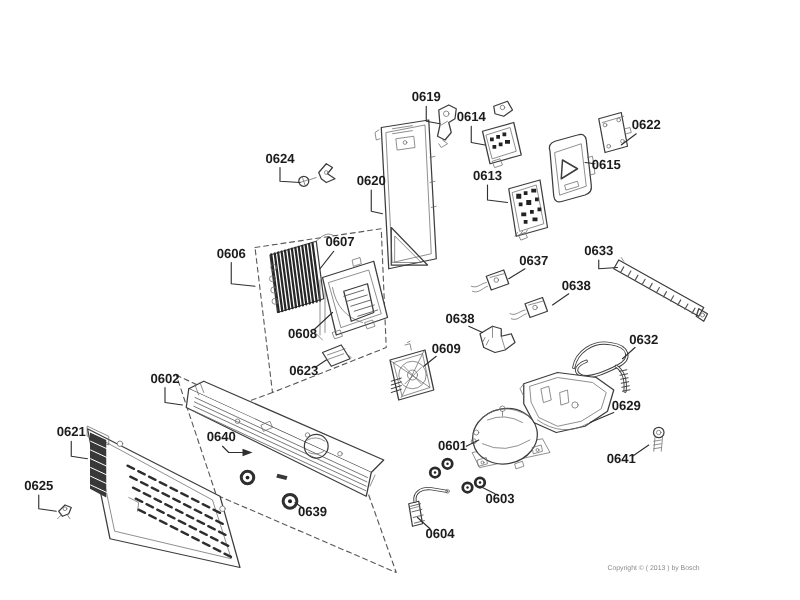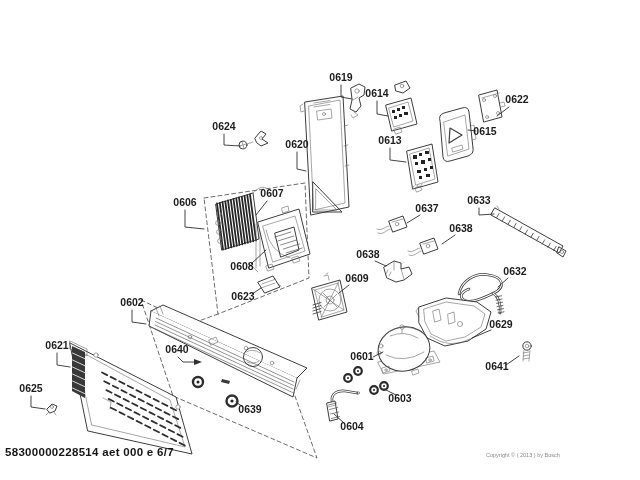--- a/index.html
+++ b/index.html
@@ -319,15 +319,14 @@
         <text x="400" y="402" class="callout">0603</text>
         <text x="352" y="430" class="callout">0604</text>
         <text x="132" y="306" class="callout">0602</text>
         <text x="177" y="353" class="callout">0640</text>
         <text x="57" y="349" class="callout">0621</text>
         <text x="31" y="392" class="callout">0625</text>
         <text x="250" y="413" class="callout">0639</text>
       </g>
 </svg>
 
-<div class="footer-code">58300000228514 aet 000 e 6/7</div>
 <div class="copyright">Copyright © ( 2013 ) by Bosch</div>
 </div>
 
 </body></html>

